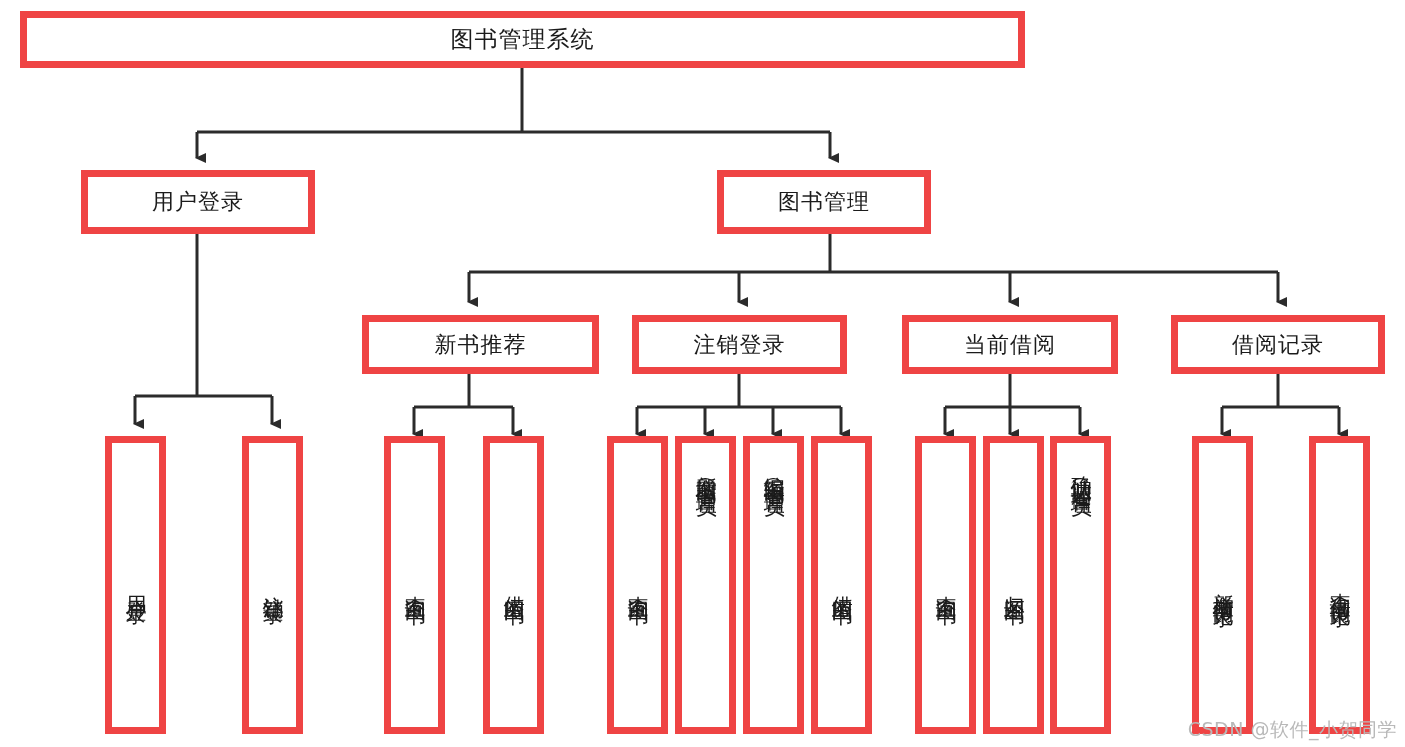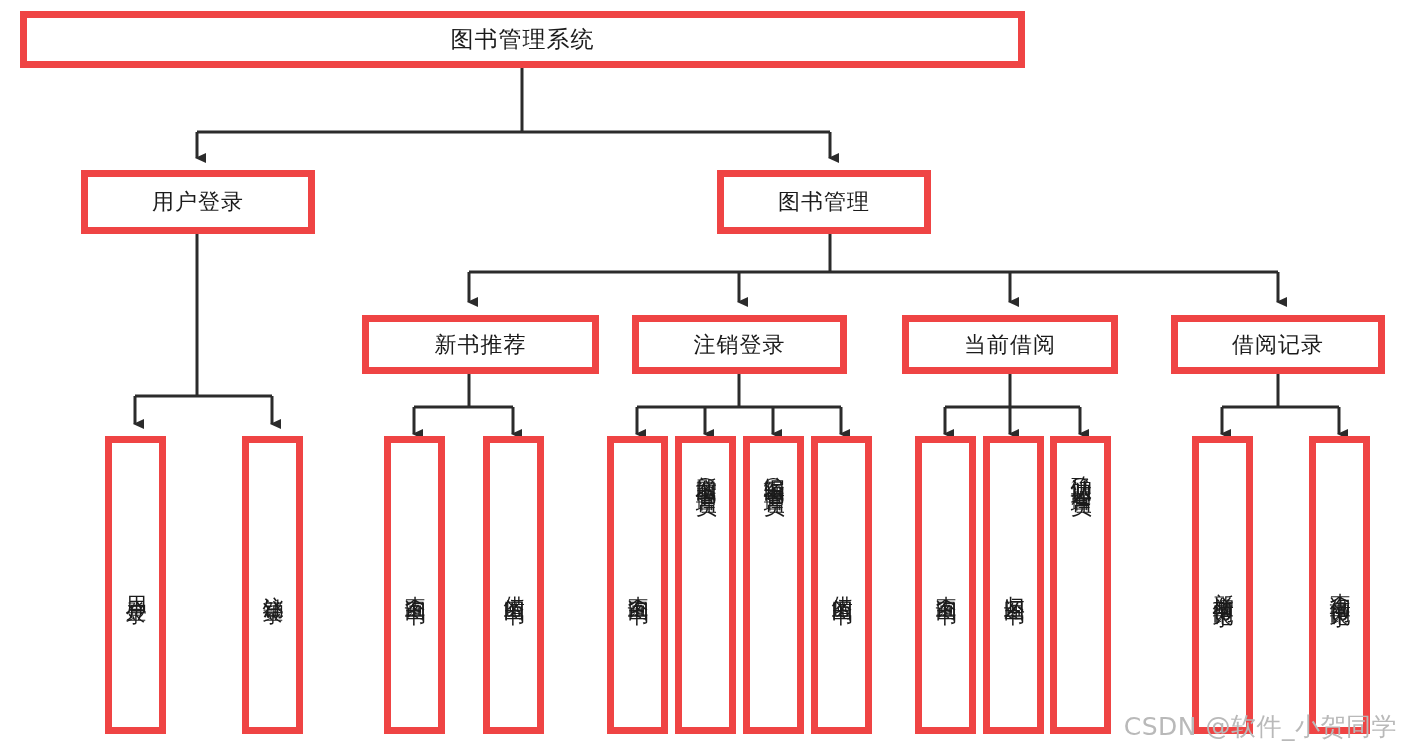--- a/index.html
+++ b/index.html
@@ -7,21 +7,21 @@
   #stage{position:relative;width:1405px;height:747px;background:#fff;overflow:hidden;}
   #edges{position:absolute;left:0;top:0;width:1405px;height:747px;}
   .node{position:absolute;box-sizing:border-box;background:#ffffff;border:7px solid #ef4444;
         display:flex;align-items:center;justify-content:center;color:#1b1b1b;}
   .node.h{font-size:22px;letter-spacing:1px;}
   .node.root{font-size:23px;}
   .node.v{align-items:flex-start;justify-content:center;padding-top:16px;}
   .vtext{writing-mode:vertical-rl;text-orientation:upright;font-size:21px;line-height:1.32;
          letter-spacing:3px;white-space:pre;}
   .node.v.mid{align-items:center;padding-top:0;}
-  .wm{position:absolute;right:8px;bottom:4px;font-size:25px;color:#b9b9b9;letter-spacing:.5px;
+  .wm{position:absolute;right:8px;bottom:4px;font-size:19px;color:#b9b9b9;letter-spacing:.5px;
       white-space:nowrap;}
 </style>
 </head>
 <body>
 
 <div id="stage">
 
   <svg id="edges" viewBox="0 0 1405 747" xmlns="http://www.w3.org/2000/svg">
     <defs>
       <marker id="ar" markerWidth="12" markerHeight="12" refX="5" refY="9" orient="auto" markerUnits="userSpaceOnUse">

